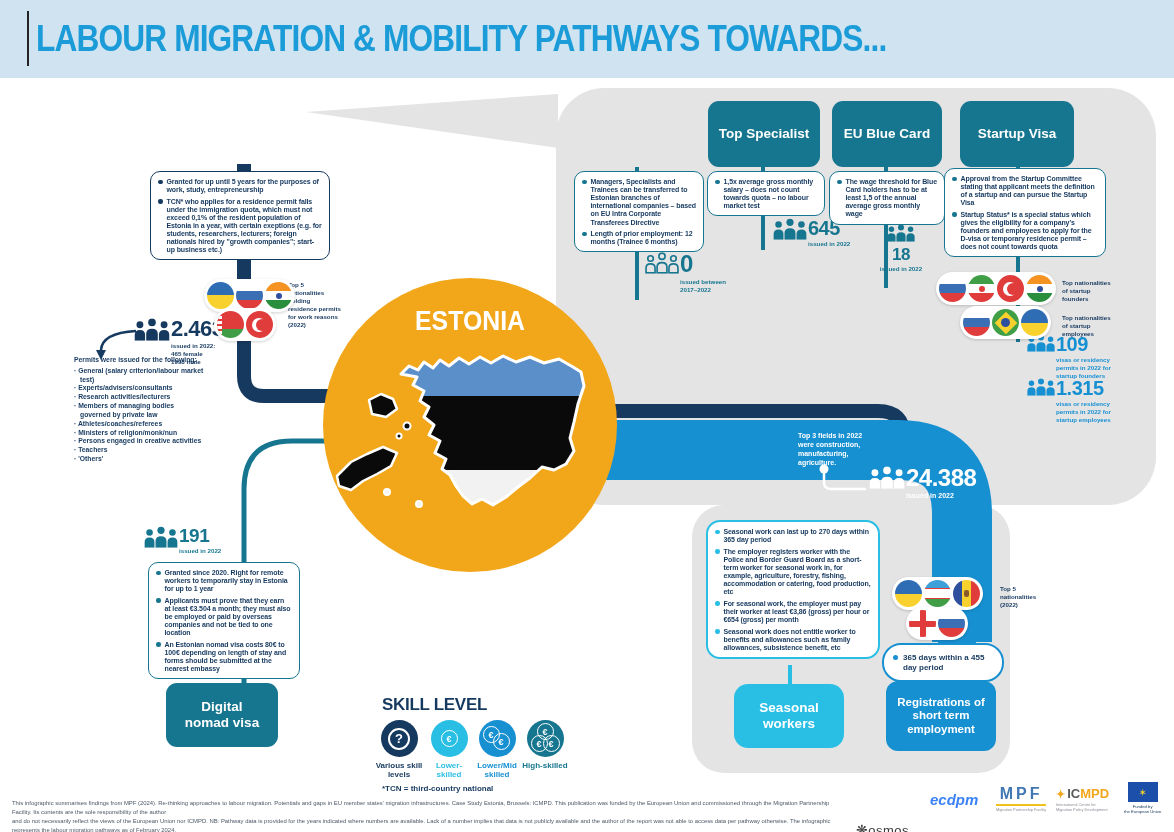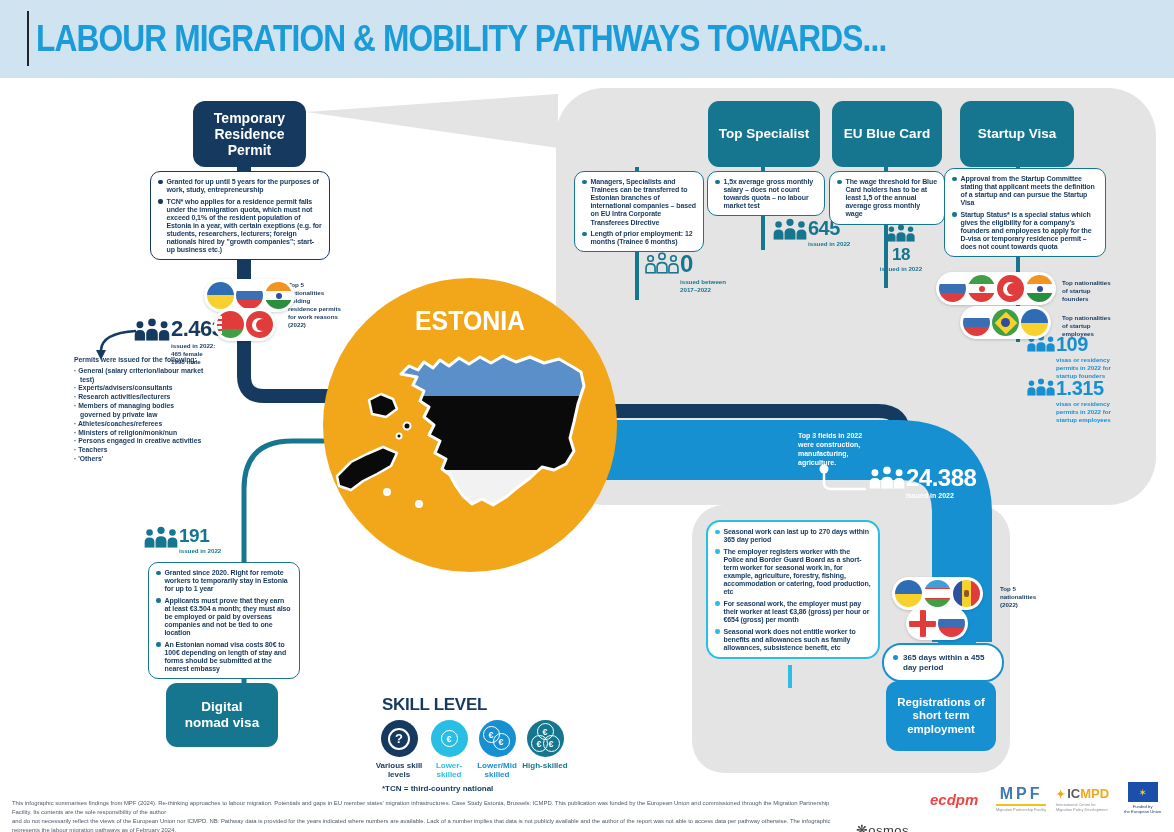--- a/index.html
+++ b/index.html
@@ -95,21 +95,21 @@
   .qmark{position:absolute;left:7.5px;top:7.5px;width:18px;height:18px;border:2px solid #fff;
     border-radius:50%;color:#fff;font-weight:700;font-size:13px;display:flex;align-items:center;justify-content:center;}
   .coin{position:absolute;width:15px;height:15px;border:1.7px solid #fff;border-radius:50%;
     color:#fff;font-size:9px;font-weight:700;display:flex;align-items:center;justify-content:center;}
   .footnote{font-size:8px;font-weight:700;color:#16395f;z-index:4;}
   
   .footer-text{font-size:5.9px;color:#4c5866;line-height:1.5;z-index:4;font-weight:500;}
   
   .logo{z-index:4;}
   .logo-osmos{font-size:13px;color:#3a3a3a;letter-spacing:.5px;}
-  .logo-ecdpm{font-size:15px;font-weight:700;font-style:italic;color:#ef4444;}
+  .logo-ecdpm{font-size:15px;font-weight:700;font-style:italic;color:#3b82f6;}
   .logo-mpf{font-size:16px;font-weight:700;letter-spacing:3px;color:#4178b4;
     border-bottom:2px solid #f2c11c;padding-bottom:1px;}
   .logo-sub{font-size:3.9px;color:#8a8f96;margin-top:1px;white-space:pre-line;line-height:1.3;}
   .logo-icmpd{font-size:13px;font-weight:700;}
   .icmpd-diamond{color:#f2a71b;font-size:11px;margin-right:2px;}
   .eu-flag{width:30px;height:20px;background:#1b4faa;display:flex;align-items:center;
     justify-content:center;color:#f8d12e;font-size:10px;margin:0 auto;}
   .eu-cap{font-size:4.2px;color:#16395f;text-align:center;margin-top:2px;white-space:pre-line;line-height:1.3;}
   .pre{white-space:pre-line;}
 </style>
@@ -183,23 +183,20 @@
       <path d="M78 96 L86 88 L95 92 L101 84 L110 90 L117 82 L126 88 L136 80 L146 86 L157 79 L168 85 L180 78 L193 84 L207 79 L221 85 L236 81 L250 89 L258 94 L261 108 L255 126 L251 144 L247 160 L251 173 L243 186 L231 192 L219 189 L207 200 L195 209 L183 219 L170 227 L159 221 L149 226 L140 218 L133 208 L127 197 L119 191 L123 181 L112 175 L117 163 L106 157 L111 147 L101 139 L106 129 L97 123 L101 113 L90 107 L94 99 Z" fill="none" stroke="#fff" stroke-width="3" stroke-linejoin="round"></path>
       <path d="M46 122 L58 116 L70 121 L74 131 L63 139 L49 136 Z" fill="#0a0a0a" stroke="#fff" stroke-width="2.5" stroke-linejoin="round"></path>
       <path d="M14 198 L28 184 L44 176 L60 169 L74 175 L68 188 L54 196 L40 203 L28 212 L16 208 Z" fill="#0a0a0a" stroke="#fff" stroke-width="2.5" stroke-linejoin="round"></path>
       <circle cx="84" cy="148" r="3.5" fill="#0a0a0a" stroke="#fff" stroke-width="2"></circle>
       <circle cx="76" cy="158" r="2.5" fill="#0a0a0a" stroke="#fff" stroke-width="2"></circle>
       <circle cx="64" cy="214" r="3" fill="#f2f2f2" stroke="#fff" stroke-width="2"></circle>
       <circle cx="96" cy="226" r="3" fill="#f2f2f2" stroke="#fff" stroke-width="2"></circle>
     </svg>
   </div>
 
-  <div class="abs tbox navy content" style="left:193px;top:101px;width:113px;height:66px;">
-    <span>Temporary Residence Permit</span>
-  </div>
   <div class="abs card c-navy content" style="left:150px;top:171px;width:164px;">
     <div class="bullet">
         <span class="dot"></span>
         <span>Granted for up until 5 years for the purposes of work, study, entrepreneurship</span>
       </div>
     <div class="bullet">
         <span class="dot"></span>
         <span>TCN* who applies for a residence permit falls under the immigration quota, which must not exceed 0,1% of the resident population of Estonia in a year, with certain exeptions (e.g. for students, researchers, lecturers; foreign nationals hired by "growth companies"; start-up business etc.)</span>
       </div>
   </div>
@@ -399,20 +396,23 @@
   </div>
   <div class="abs flag-label" style="left: 1000px; top: 585px; width: 46px; white-space: pre-line;">Top 5
 nationalities
 (2022)</div>
 
   <div class="abs badge" style="left:882px;top:643px;width:100px;">
     <span class="dot"></span>
     <span class="badge-text">365 days within a 455 day period</span>
   </div>
 
+  <div class="abs tbox cyan content" style="left:734px;top:684px;width:110px;height:64px;">
+    <span style="width:80px;">Seasonal workers</span>
+  </div>
   <div class="abs tbox blue content" style="left:886px;top:681px;width:110px;height:70px;">
     <span style="width:92px;">Registrations of short term employment</span>
   </div>
 
   <div class="abs stat t-teal content" style="left:143px;top:526px;">
     <svg class="ppl" width="36" height="22" viewBox="0 0 44 26">
         <use href="#ppl"></use>
       </svg>
     <div>
       <div class="num" style="font-size:19px;">191</div>

